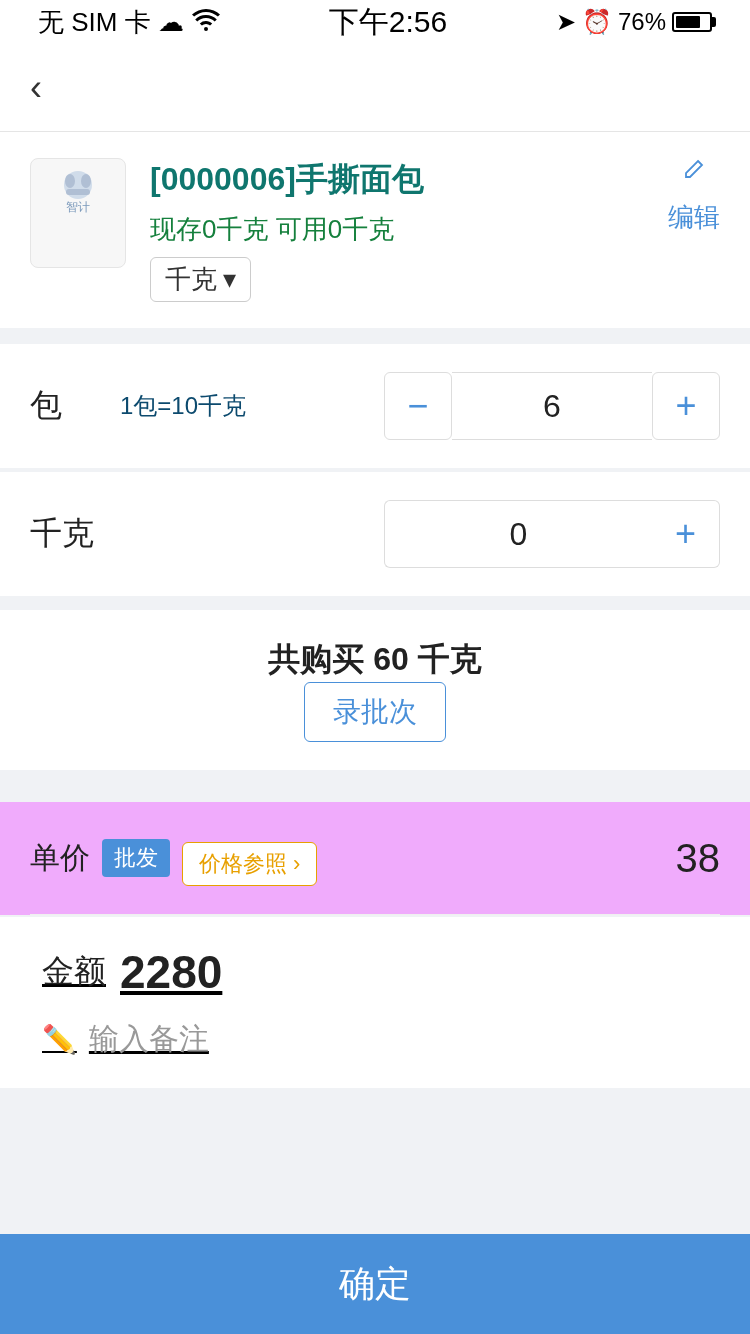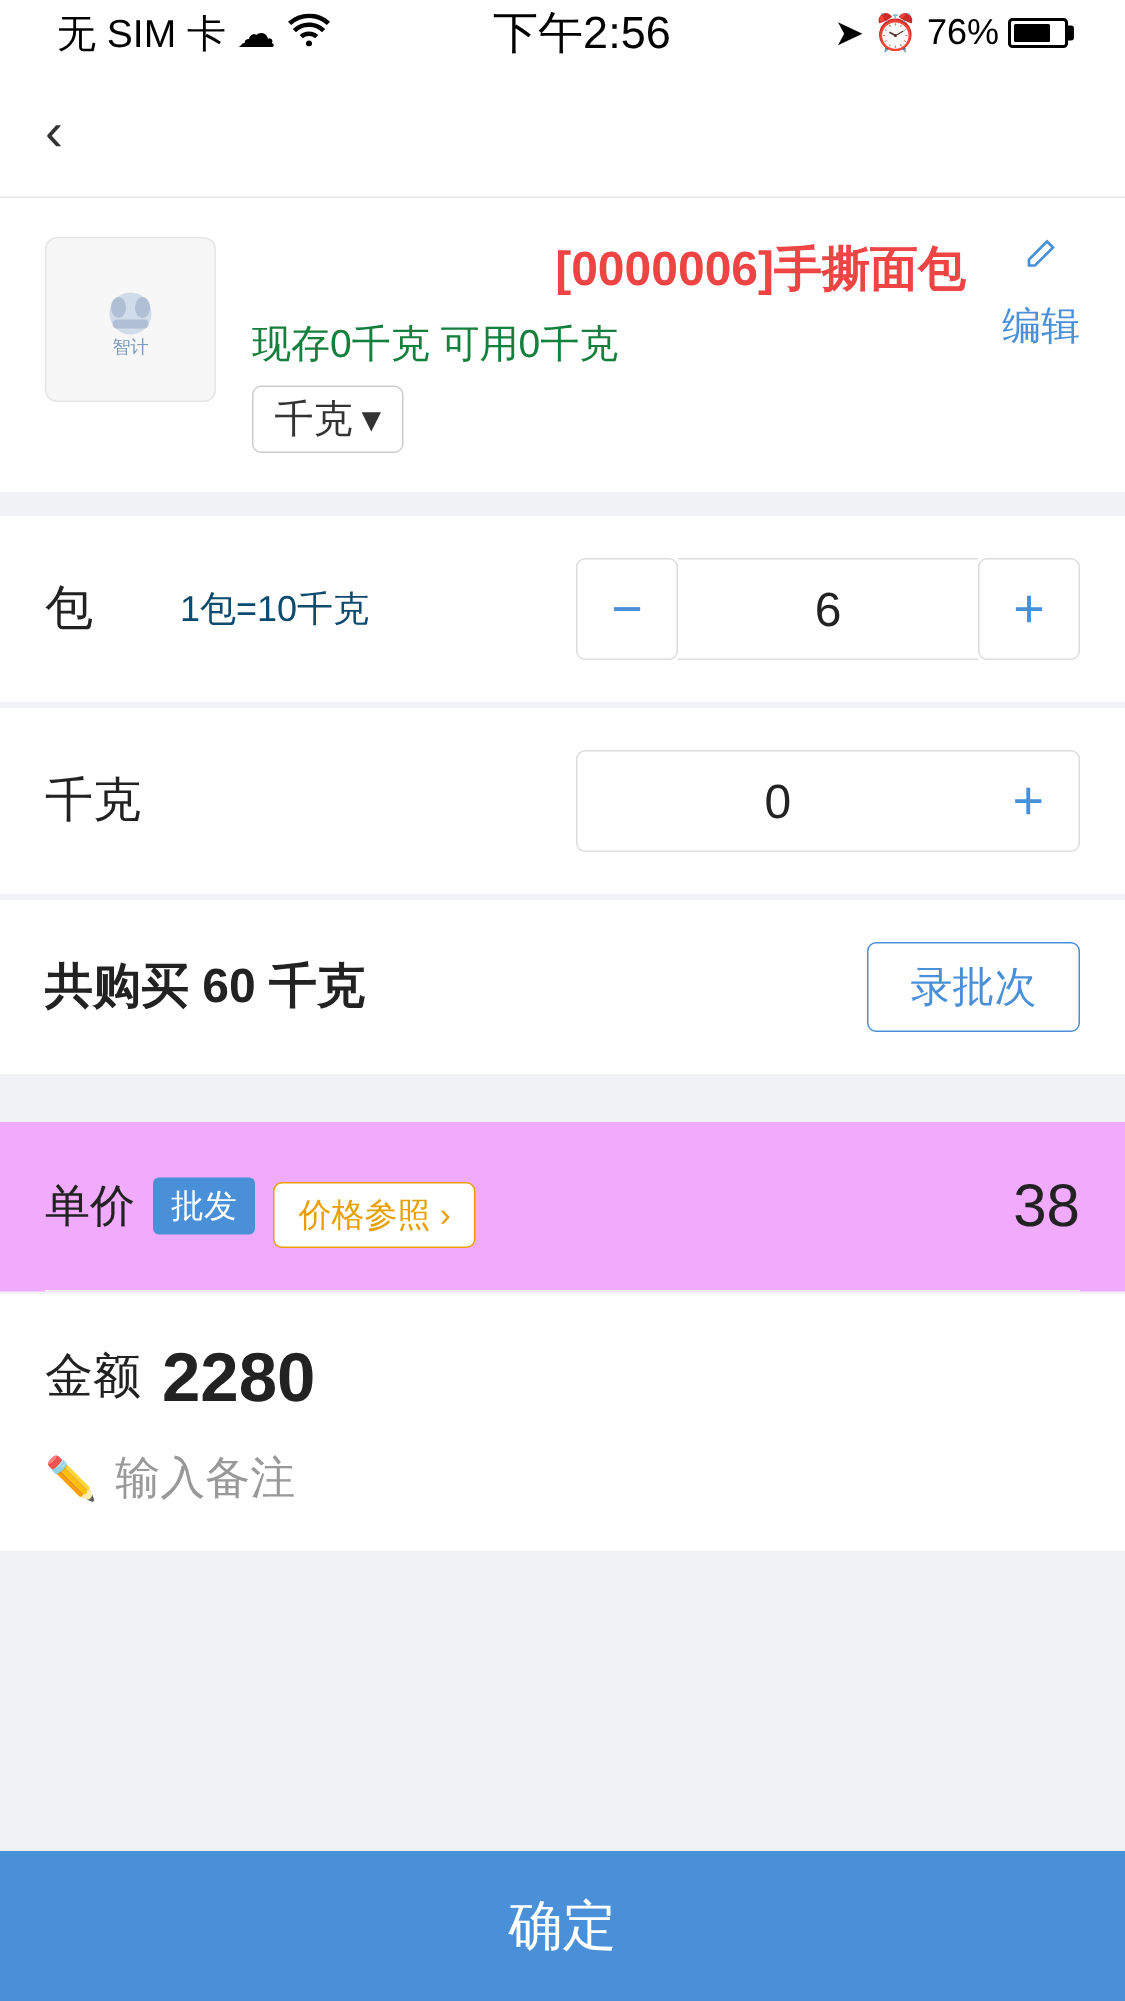--- a/index.html
+++ b/index.html
@@ -75,34 +75,33 @@
     
     .product-card {
       background: #fff;
       padding: 26px 30px;
       display: flex;
       align-items: flex-start;
       gap: 24px;
       margin-bottom: 16px;
     }
     .product-thumb {
-      width: 114px;
+      width: 96px;
       height: 110px;
       border: 1px solid #e5e5e5;
       border-radius: 8px;
       background: #f7f7f7;
       display: flex;
-      align-items: center;
       justify-content: center;
       flex-shrink: 0;
       overflow: hidden;
     }
     .product-thumb svg { width: 60px; height: 60px; }
     .product-info { flex: 1; }
-    .product-name { font-size: 32px; font-weight: 600; color: #ef4444; margin-bottom: 10px; text-align: right; }
+    .product-name { font-size: 32px; font-weight: 600; color: #0f766e; margin-bottom: 10px; }
     .product-stock { font-size: 26px; color: #15803d; margin-bottom: 10px; }
     .product-unit { font-size: 26px; color: #666; display: flex; align-items: center; gap: 10px; }
     .unit-select {
       border: 1px solid #ccc;
       border-radius: 6px;
       padding: 4px 14px;
       font-size: 26px;
       color: #333;
       background: #fff;
       display: inline-flex;
@@ -245,21 +244,22 @@
     .price-value {
       margin-left: auto;
       font-size: 40px;
       color: #222;
       font-weight: 500;
     }
 
     
     .amount-section {
       background: #fff;
-      padding: 28px 30px;
+      padding: 28px 42px;
+      text-decoration: underline;
     }
     .amount-row {
       display: flex;
       align-items: center;
       margin-bottom: 20px;
     }
     .amount-label { font-size: 32px; color: #222; margin-right: 14px; }
     .amount-value { font-size: 46px; color: #222; font-weight: 600; }
     .remark-row {
       display: flex;
@@ -361,21 +361,21 @@
     <div class="input-row">
       <span class="input-label">千克</span>
       <span class="input-hint"></span>
       <div class="qty-control">
         <input class="qty-input-no-minus" type="text" value="0" style="">
         <button class="qty-btn" style="border-radius: 0 6px 6px 0; border-left: none;">+</button>
       </div>
     </div>
   </div>
 
-  <div class="total-section" style="margin-top: 2px;">
+  <div class="total-section" style="margin-top: 12px; flex-direction: column;">
     <div class="total-text">
       <span>共购买</span>&nbsp;<span>60</span>&nbsp;<span>千克</span>
     </div>
     <button class="batch-btn">录批次</button>
   </div>
 
   <div style="height: 16px; background: #f0f2f5;"></div>
 
   <div class="price-section">
     <div class="price-row">

